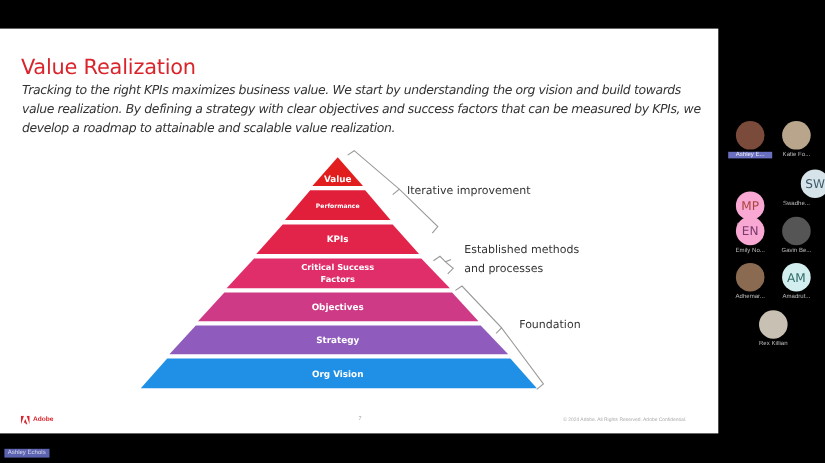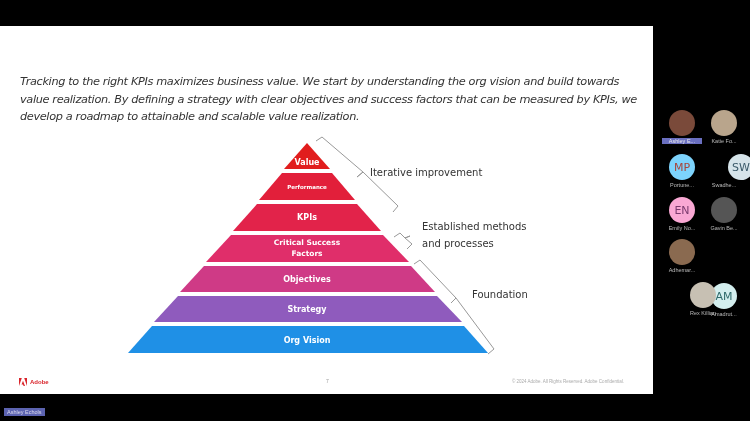--- a/index.html
+++ b/index.html
@@ -19,20 +19,21 @@
   .p { position:absolute; width:40px; text-align:center; }
   .av { width:26px; height:26px; border-radius:50%; margin:0 auto; display:flex; align-items:center; justify-content:center; font-size:11px; font-family:"DejaVu Sans", sans-serif; }
   .nm { font-size:5.5px; color:#bbb; margin-top:2px; white-space:nowrap; overflow:hidden; }
   .nm.hl { background:#6a6fc0; color:#eee; padding:0 1px; }
   .bottom-tag { position:absolute; left:4px; top:408px; background:#5c63b0; color:#dde; font-size:5.5px; padding:1px 3px; }
 </style>
 </head>
 <body>
 
 <div class="slide">
+  <div class="title">Value Realization</div>
   <div class="intro">Tracking to the right KPIs maximizes business value. We start by understanding the org vision and build towards value realization. By defining a strategy with clear objectives and success factors that can be measured by KPIs, we develop a roadmap to attainable and scalable value realization.</div>
 
   <svg class="pyr" width="653" height="368">
 
     <polygon points="307,117 284,143 330,143" fill="#e11d1d"></polygon>
     <polygon points="282,147 332,147 355,174 259,174" fill="#e21f3a"></polygon>
     <polygon points="257,178 357,178 381,205 233,205" fill="#e2234a"></polygon>
     <polygon points="231,209 383,209 409,236 206,236" fill="#e02e6a"></polygon>
     <polygon points="204,240 411,240 435,266 180,266" fill="#cf3a86"></polygon>
     <polygon points="178,270 437,270 462,296 154,296" fill="#8f5bbd"></polygon>
@@ -72,40 +73,40 @@
 <div class="panel">
   <div class="p" style="left:2px;top:10px;">
     <div class="av" style="background:#7a4a3a;"></div>
     <div class="nm hl">Ashley E...</div>
   </div>
   <div class="p" style="left:44px;top:10px;">
     <div class="av" style="background:#b9a58c;"></div>
     <div class="nm">Katie Fo...</div>
   </div>
   <div class="p" style="left:2px;top:54px;">
-    <div class="av" style="background:#7dd3fc;color:#a8443a;">MP</div>
+    <div class="av" style="background:#f9a8d4;color:#a8443a;margin-top:20px;">MP</div>
     <div class="nm">Portune...</div>
   </div>
   <div class="p" style="left:44px;top:54px;">
     <div class="av" style="background:#d6e4ea;color:#3b5a6a;margin-left:24px;">SW</div>
     <div class="nm">Swadhe...</div>
   </div>
   <div class="p" style="left:2px;top:97px;">
     <div class="av" style="background:#f9a8d4;color:#7a3a6e;">EN</div>
     <div class="nm">Emily No...</div>
   </div>
   <div class="p" style="left:44px;top:97px;">
     <div class="av" style="background:#555;"></div>
     <div class="nm">Gavin Be...</div>
   </div>
   <div class="p" style="left:2px;top:139px;">
     <div class="av" style="background:#8a6a50;"></div>
     <div class="nm">Adhemar...</div>
   </div>
-  <div class="p" style="left:44px;top:139px;margin-top:44px;">
+  <div class="p" style="left:44px;top:139px;">
     <div class="av" style="background:#d3eeee;color:#2f6a6a;">AM</div>
     <div class="nm">Amadrut...</div>
   </div>
   <div class="p" style="left:23px;top:182px;">
     <div class="av" style="background:#c7c0b3;"></div>
     <div class="nm">Rex Killian</div>
   </div>
 </div>
 
 <div class="bottom-tag">Ashley Echols</div>

